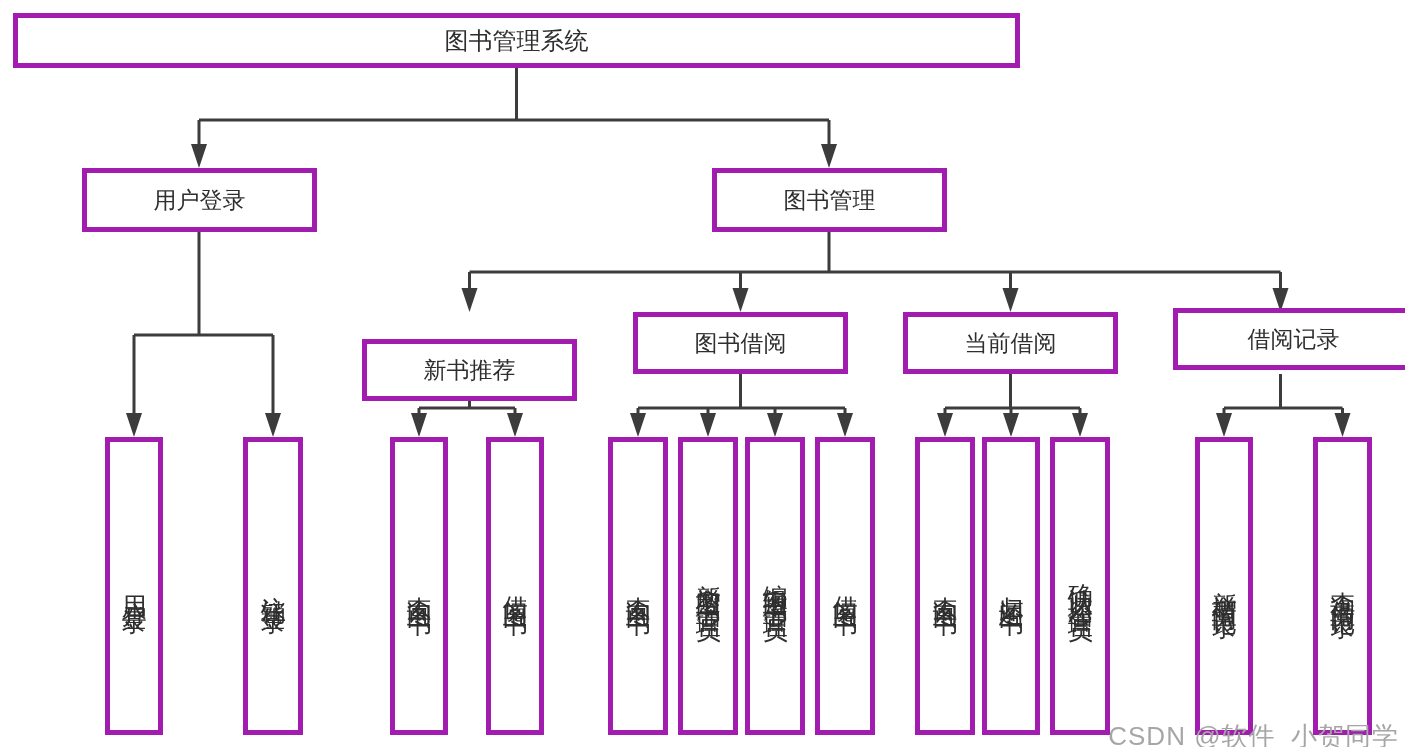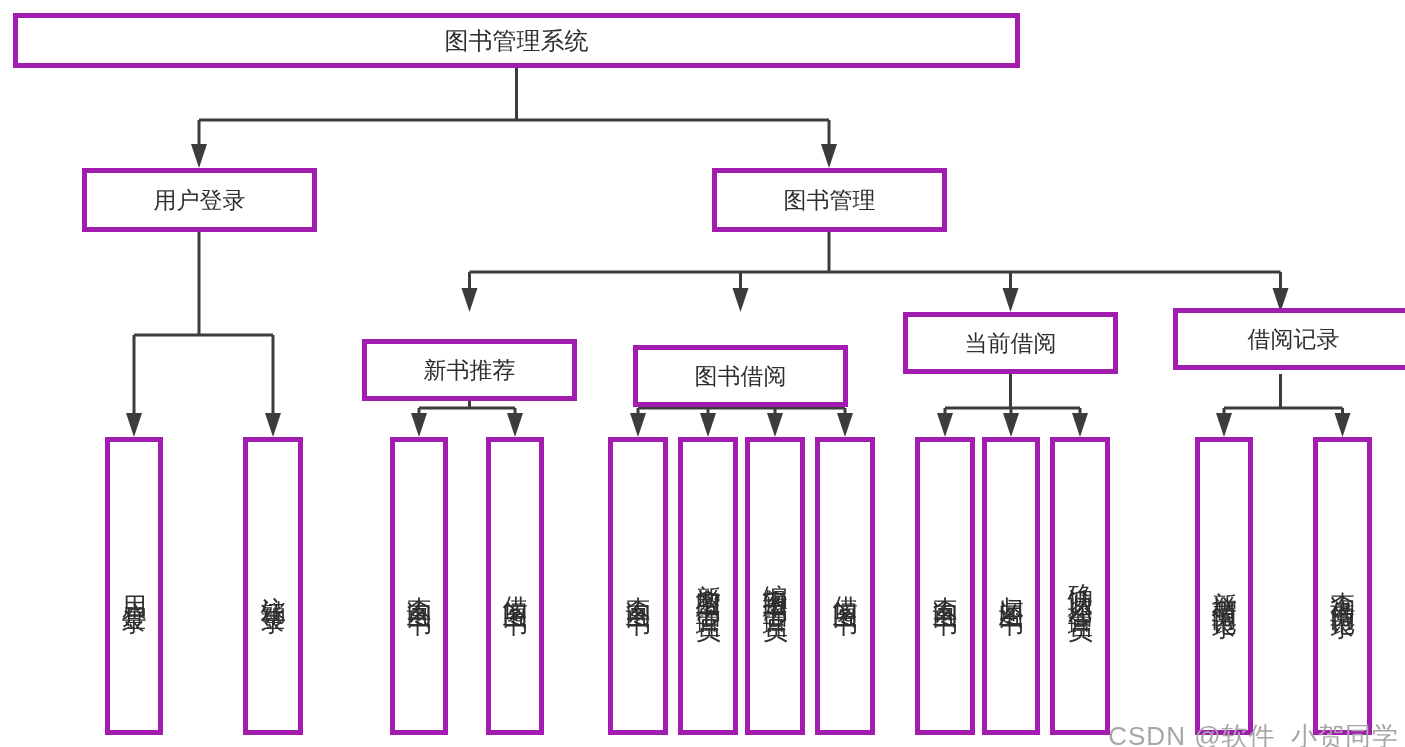--- a/index.html
+++ b/index.html
@@ -82,21 +82,21 @@
       <polygon points="1216,413 1232,413 1224,437" fill="#3c3c3c"></polygon>
       <polygon points="1334.5,413 1350.5,413 1342.5,437" fill="#3c3c3c"></polygon>
     </svg>
 
   <div class="box root-box" style="left:13px; top:13px; width:1007px; height:55px;">图书管理系统</div>
 
   <div class="box h-box" style="left:82px; top:168px; width:235px; height:64px;">用户登录</div>
   <div class="box h-box" style="left:712px; top:168px; width:235px; height:64px;">图书管理</div>
 
   <div class="box h-box" style="left:362px; top:312px; width:215px; height:62px;margin-top:27px;">新书推荐</div>
-  <div class="box h-box" style="left:633px; top:312px; width:215px; height:62px;margin-top:33px;">图书借阅</div>
+  <div class="box h-box" style="left:633px; top:312px; width:215px; height:62px;">图书借阅</div>
   <div class="box h-box" style="left:903px; top:312px; width:215px; height:62px;font-family:Liberation Mono, monospace;">当前借阅</div>
   <div class="box h-box" style="left:1173px; top:308px; width:241px; height:62px;">借阅记录</div>
 
   <div class="box v-box" style="left:105px; top:437px; width:58px; height:298px;">
     <span>用户登录</span>
   </div>
   <div class="box v-box" style="left:243px; top:437px; width:60px; height:298px;">
     <span>注销登录</span>
   </div>
 

